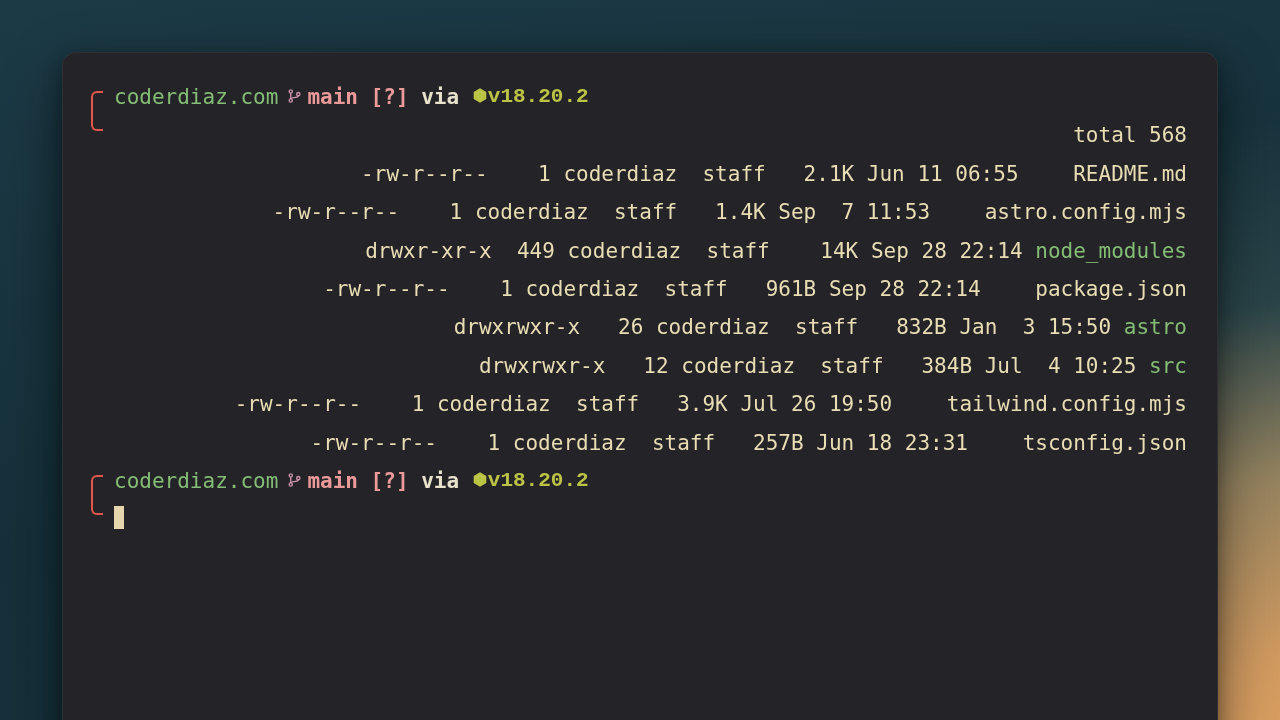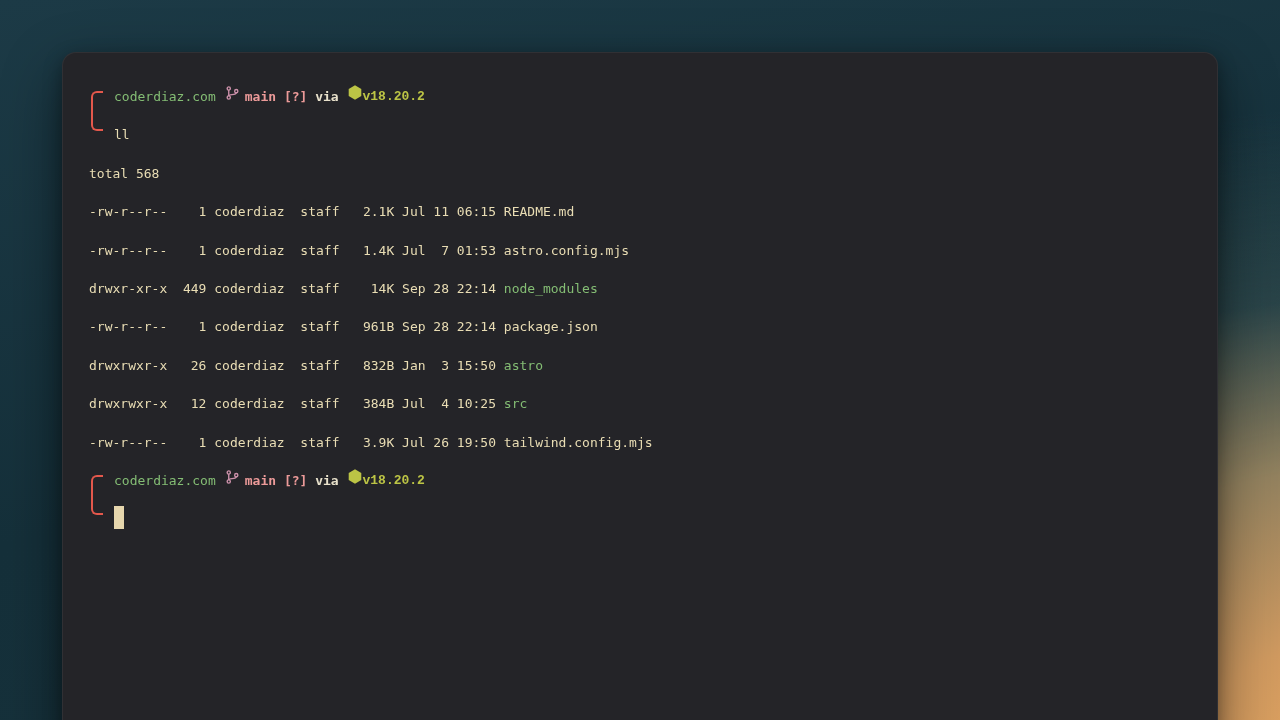--- a/index.html
+++ b/index.html
@@ -23,23 +23,24 @@
     width: 1156px;
     height: 700px;
     background: var(--term-bg, #242428);
     border: 1px solid rgba(255, 255, 255, 0.06);
     border-radius: 14px;
     box-shadow: 0 22px 60px rgba(0, 0, 0, 0.45), 0 6px 18px rgba(0, 0, 0, 0.35);
   }
 
   .term-content {
     padding: 25px 30px 0 26px;
-    font-size: 13px;
+    font-size: 21px;
     line-height: 38.4px;
     color: var(--cream, #e9ddb4);
+    text-align: right;
   }
 
   .line { white-space: pre; height: 38.4px; }
 
   
   .prompt-block { position: relative; padding-left: 25px; }
   .prompt-bracket {
     position: absolute;
     left: 2px;
     top: 13px;
@@ -61,21 +62,21 @@
   .cursor-block {
     display: inline-block;
     width: 10px;
     height: 23px;
     background: var(--cursor, #e6d6ad);
     vertical-align: middle;
     margin-top: -3px;
   }
 
   
-  .fname[data-color="cream"] { color: var(--cream, #e9ddb4); }
+  .fname[data-color="cream"] { color: var(--cream, #e9ddb4); margin-left: 42px; }
   .fname[data-color="red"]   { color: var(--red, #da5246); }
   .fname[data-color="green"] { color: var(--green, #84bd74); }
 </style>
 </head>
 <body>
 
 <div class="desktop">
   <div class="terminal-window">
     <div class="term-content">
 
@@ -85,32 +86,32 @@
                 <g fill="none" stroke="#cb90a9" stroke-width="1.5">
                   <circle cx="4" cy="3.2" r="1.7"></circle>
                   <circle cx="4" cy="12.8" r="1.7"></circle>
                   <circle cx="12" cy="6" r="1.7"></circle>
                   <path d="M4 4.9 V11.1"></path>
                   <path d="M12 7.7 C12 10.4, 4 9.2, 4 11.1"></path>
                 </g>
               </svg></span><span class="small-gap"></span><span class="p-branch">main [?]</span><span class="p-via">&nbsp;<span>via</span>&nbsp;</span><span class="node-svg"><svg width="16" height="17" viewBox="0 0 16 16">
                 <polygon points="8,0.8 14.3,4.4 14.3,11.6 8,15.2 1.7,11.6 1.7,4.4" fill="#bcc445"></polygon>
               </svg></span><span class="p-node">v18.20.2</span></div>
-        <div class="prompt-line"><span>ll</span></div>
       </div>
 
       <div class="line">total 568</div>
 
-      <div class="line"><span>-rw-r--r--    1 coderdiaz  staff   2.1K Jul 11 06:15 </span><span class="fname" data-color="cream">README.md</span></div>
-      <div class="line"><span>-rw-r--r--    1 coderdiaz  staff   1.4K Jul  7 01:53 </span><span class="fname" data-color="cream">astro.config.mjs</span></div>
+      <div class="line"><span>-rw-r--r--    1 coderdiaz  staff   2.1K Jun 11 06:55 </span><span class="fname" data-color="cream">README.md</span></div>
+      <div class="line"><span>-rw-r--r--    1 coderdiaz  staff   1.4K Sep  7 11:53 </span><span class="fname" data-color="cream">astro.config.mjs</span></div>
       <div class="line"><span>drwxr-xr-x  449 coderdiaz  staff    14K Sep 28 22:14 </span><span class="fname" data-color="green">node_modules</span></div>
       <div class="line"><span>-rw-r--r--    1 coderdiaz  staff   961B Sep 28 22:14 </span><span class="fname" data-color="cream">package.json</span></div>
       <div class="line"><span>drwxrwxr-x   26 coderdiaz  staff   832B Jan  3 15:50 </span><span class="fname" data-color="green">astro</span></div>
       <div class="line"><span>drwxrwxr-x   12 coderdiaz  staff   384B Jul  4 10:25 </span><span class="fname" data-color="green">src</span></div>
       <div class="line"><span>-rw-r--r--    1 coderdiaz  staff   3.9K Jul 26 19:50 </span><span class="fname" data-color="cream">tailwind.config.mjs</span></div>
+      <div class="line"><span>-rw-r--r--    1 coderdiaz  staff   257B Jun 18 23:31 </span><span class="fname" data-color="cream">tsconfig.json</span></div>
 
       <div class="prompt-block">
         <div class="prompt-bracket"></div>
         <div class="prompt-line"><span class="p-host">coderdiaz.com</span><span class="icon-gap"></span><span class="branch-svg"><svg width="15" height="16" viewBox="0 0 16 16">
                 <g fill="none" stroke="#cb90a9" stroke-width="1.5">
                   <circle cx="4" cy="3.2" r="1.7"></circle>
                   <circle cx="4" cy="12.8" r="1.7"></circle>
                   <circle cx="12" cy="6" r="1.7"></circle>
                   <path d="M4 4.9 V11.1"></path>
                   <path d="M12 7.7 C12 10.4, 4 9.2, 4 11.1"></path>

